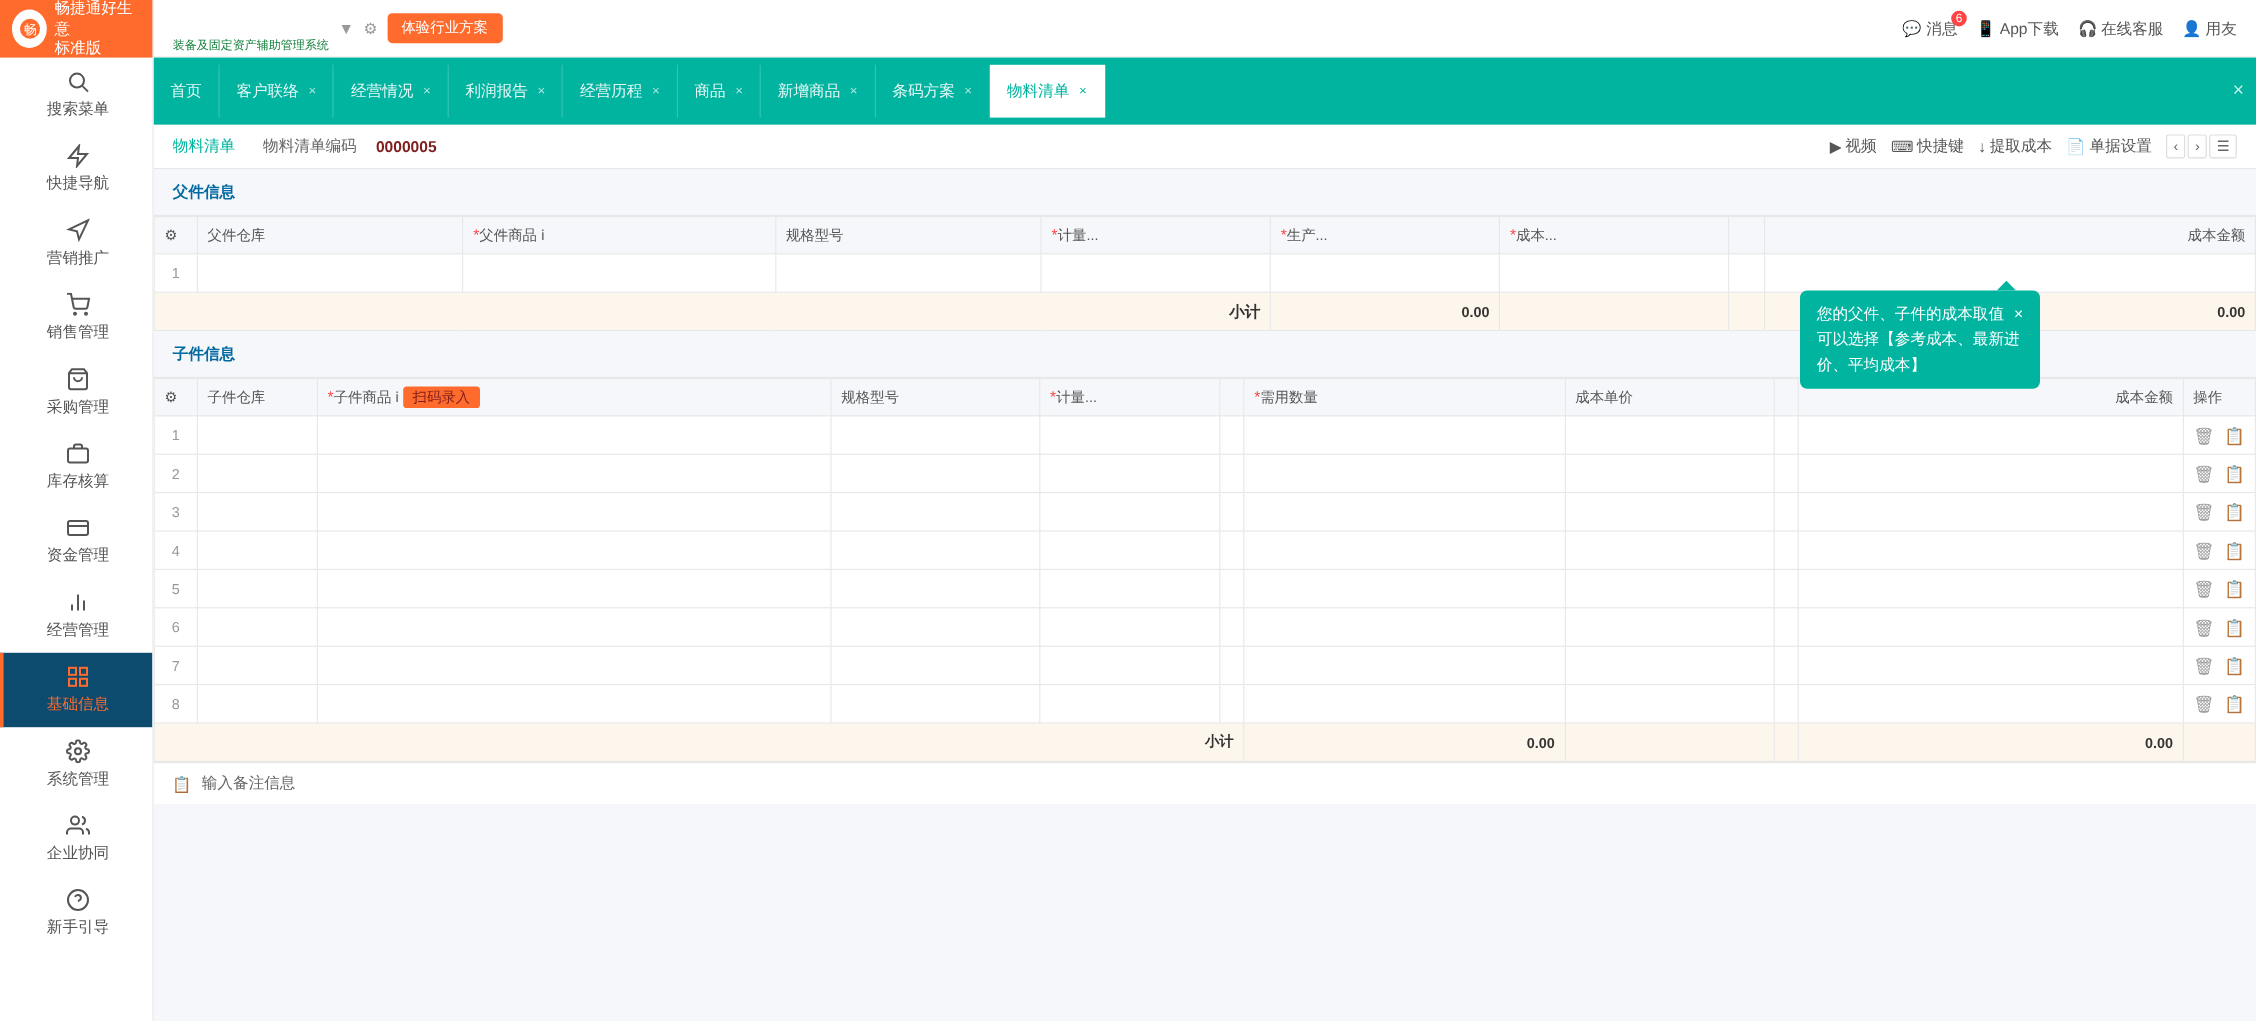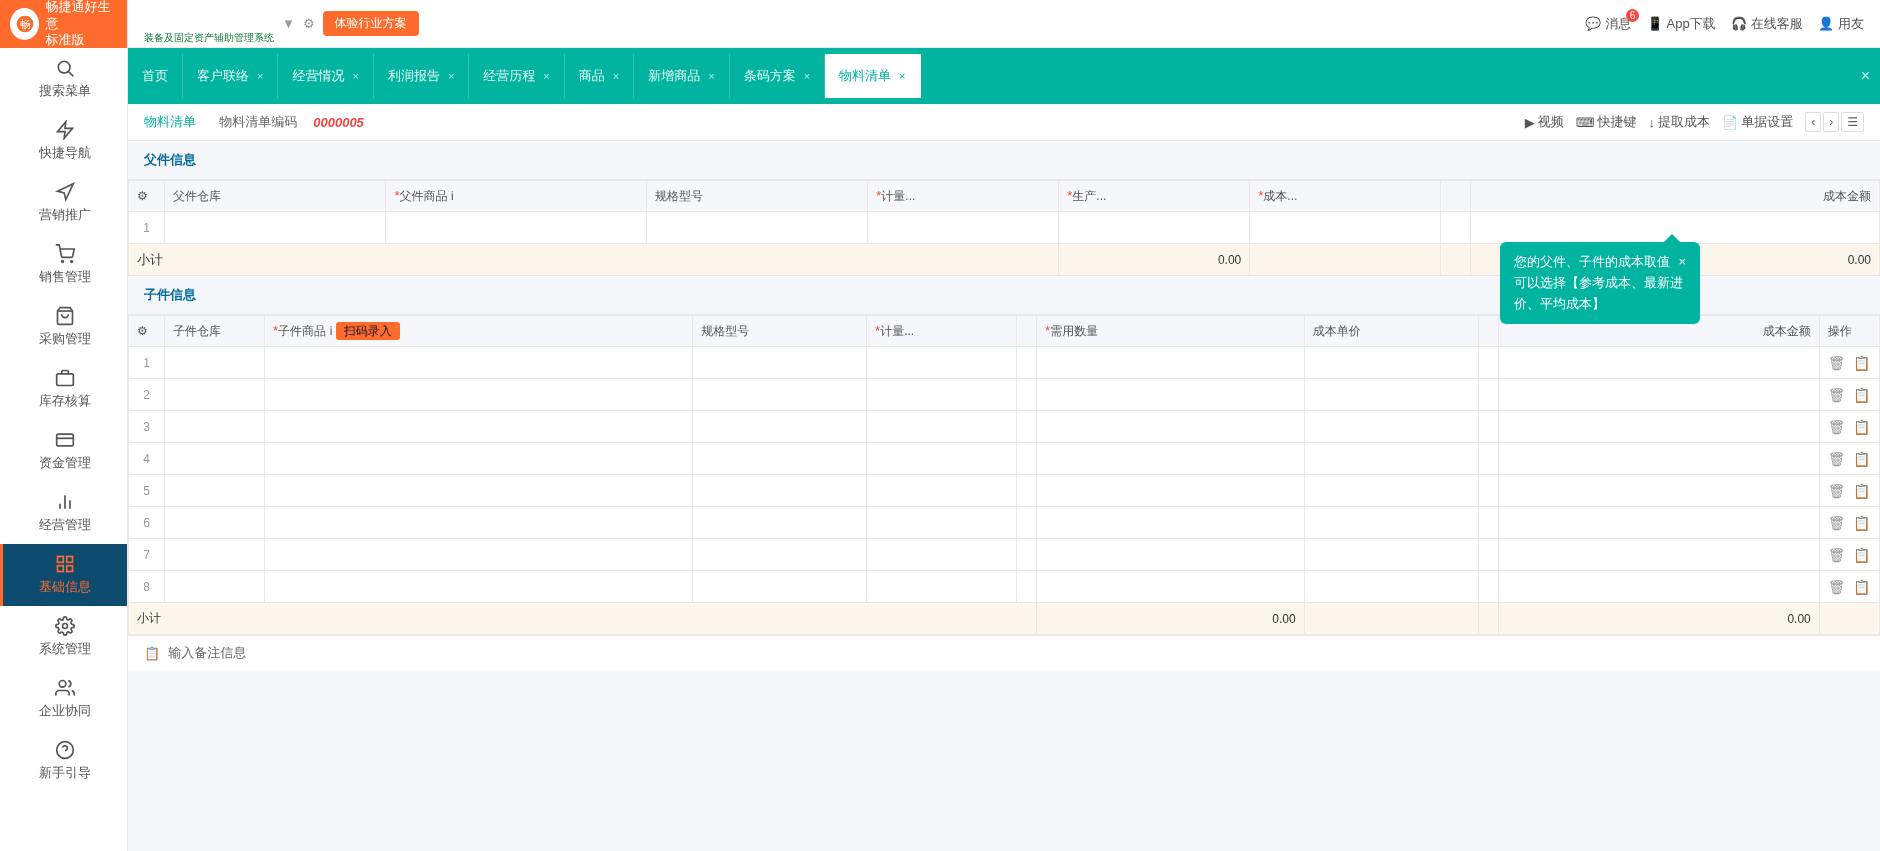--- a/index.html
+++ b/index.html
@@ -48,25 +48,25 @@
     .toolbar-item { display: flex; align-items: center; gap: 3px; cursor: pointer; color: #555; }
 
     
     .section-header { padding: 10px 16px; font-size: 14px; font-weight: bold; color: #0369a1; background: #f5f7fa; border-bottom: 1px solid #e8e8e8; }
 
     
     .table-wrap { background: #fff; margin: 0; overflow-x: auto; }
     table { width: 100%; border-collapse: collapse; }
     th { background: #f5f7fa; border: 1px solid #e8e8e8; padding: 6px 8px; text-align: left; font-size: 12px; color: #555; font-weight: normal; white-space: nowrap; }
     td { border: 1px solid #e8e8e8; padding: 4px 8px; font-size: 12px; color: #333; height: 32px; }
-    tr.subtotal td { background: #fdf6ec; font-weight: normal; }
+    tr.subtotal td { background: #fdf6ec; font-weight: bold; text-align: right; }
     .th-required { color: #ff4444; }
 
     
-    .scan-btn { background: #ff6b2d; color: #0f172a; padding: 2px 8px; border-radius: 3px; font-size: 12px; cursor: pointer; }
+    .scan-btn { background: #ff6b2d; color: #7f1d1d; padding: 2px 8px; border-radius: 3px; font-size: 12px; cursor: pointer; }
 
     
     .action-icons { display: flex; gap: 8px; justify-content: center; }
     .action-icon { cursor: pointer; color: #999; font-size: 14px; }
 
     
     .tooltip-popup { position: absolute; top: 138px; right: 180px; background: #00b4a0; color: #fff; padding: 10px 14px; border-radius: 6px; font-size: 12px; width: 200px; line-height: 1.6; z-index: 100; }
     .tooltip-popup::before { content: ''; position: absolute; top: -8px; right: 20px; border: 8px solid transparent; border-bottom-color: #00b4a0; border-top: none; }
     .tooltip-close { float: right; cursor: pointer; font-size: 13px; }
 
@@ -262,21 +262,21 @@
     <div class="nav-close-all">×</div>
   </div>
 
   <div class="content" style="position:relative;">
 
     <div class="page-breadcrumb">
       <span style="cursor:pointer; color:#00b4a0;">物料清单</span>
       <span class="breadcrumb-sep"> &nbsp;&nbsp;</span>
       <span>物料清单编码</span>
       <span class="breadcrumb-sep"></span>
-      <span style="color:#ef4444; font-weight:bold;font-style:italic;">0000005</span>
+      <span style="color:#7f1d1d; font-weight:bold;">0000005</span>
 
       <div style="margin-left: auto; display: flex; align-items: center; gap: 12px;">
         <div class="toolbar-item">
           <span>▶</span>
           <span>视频</span>
         </div>
         <div class="toolbar-item">
           <span>⌨</span>
           <span>快捷键</span>
         </div>

